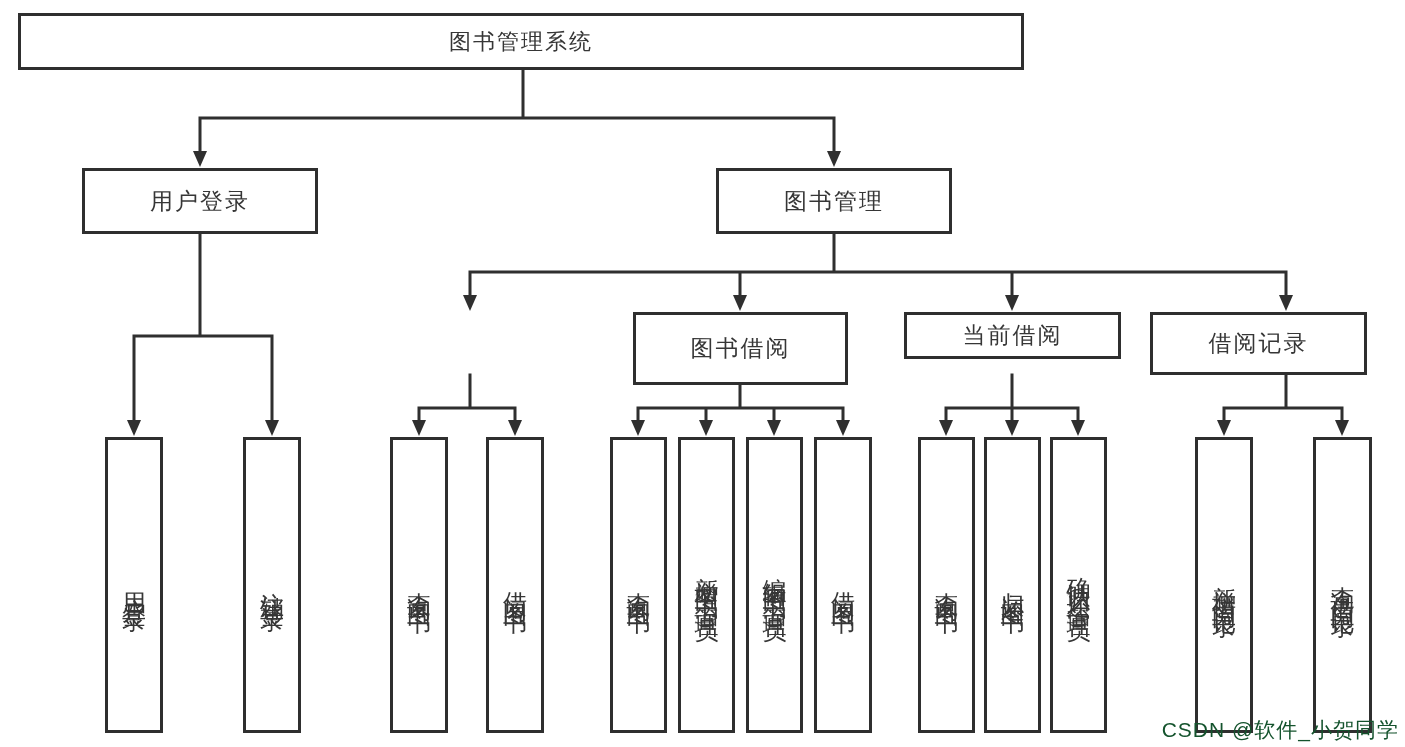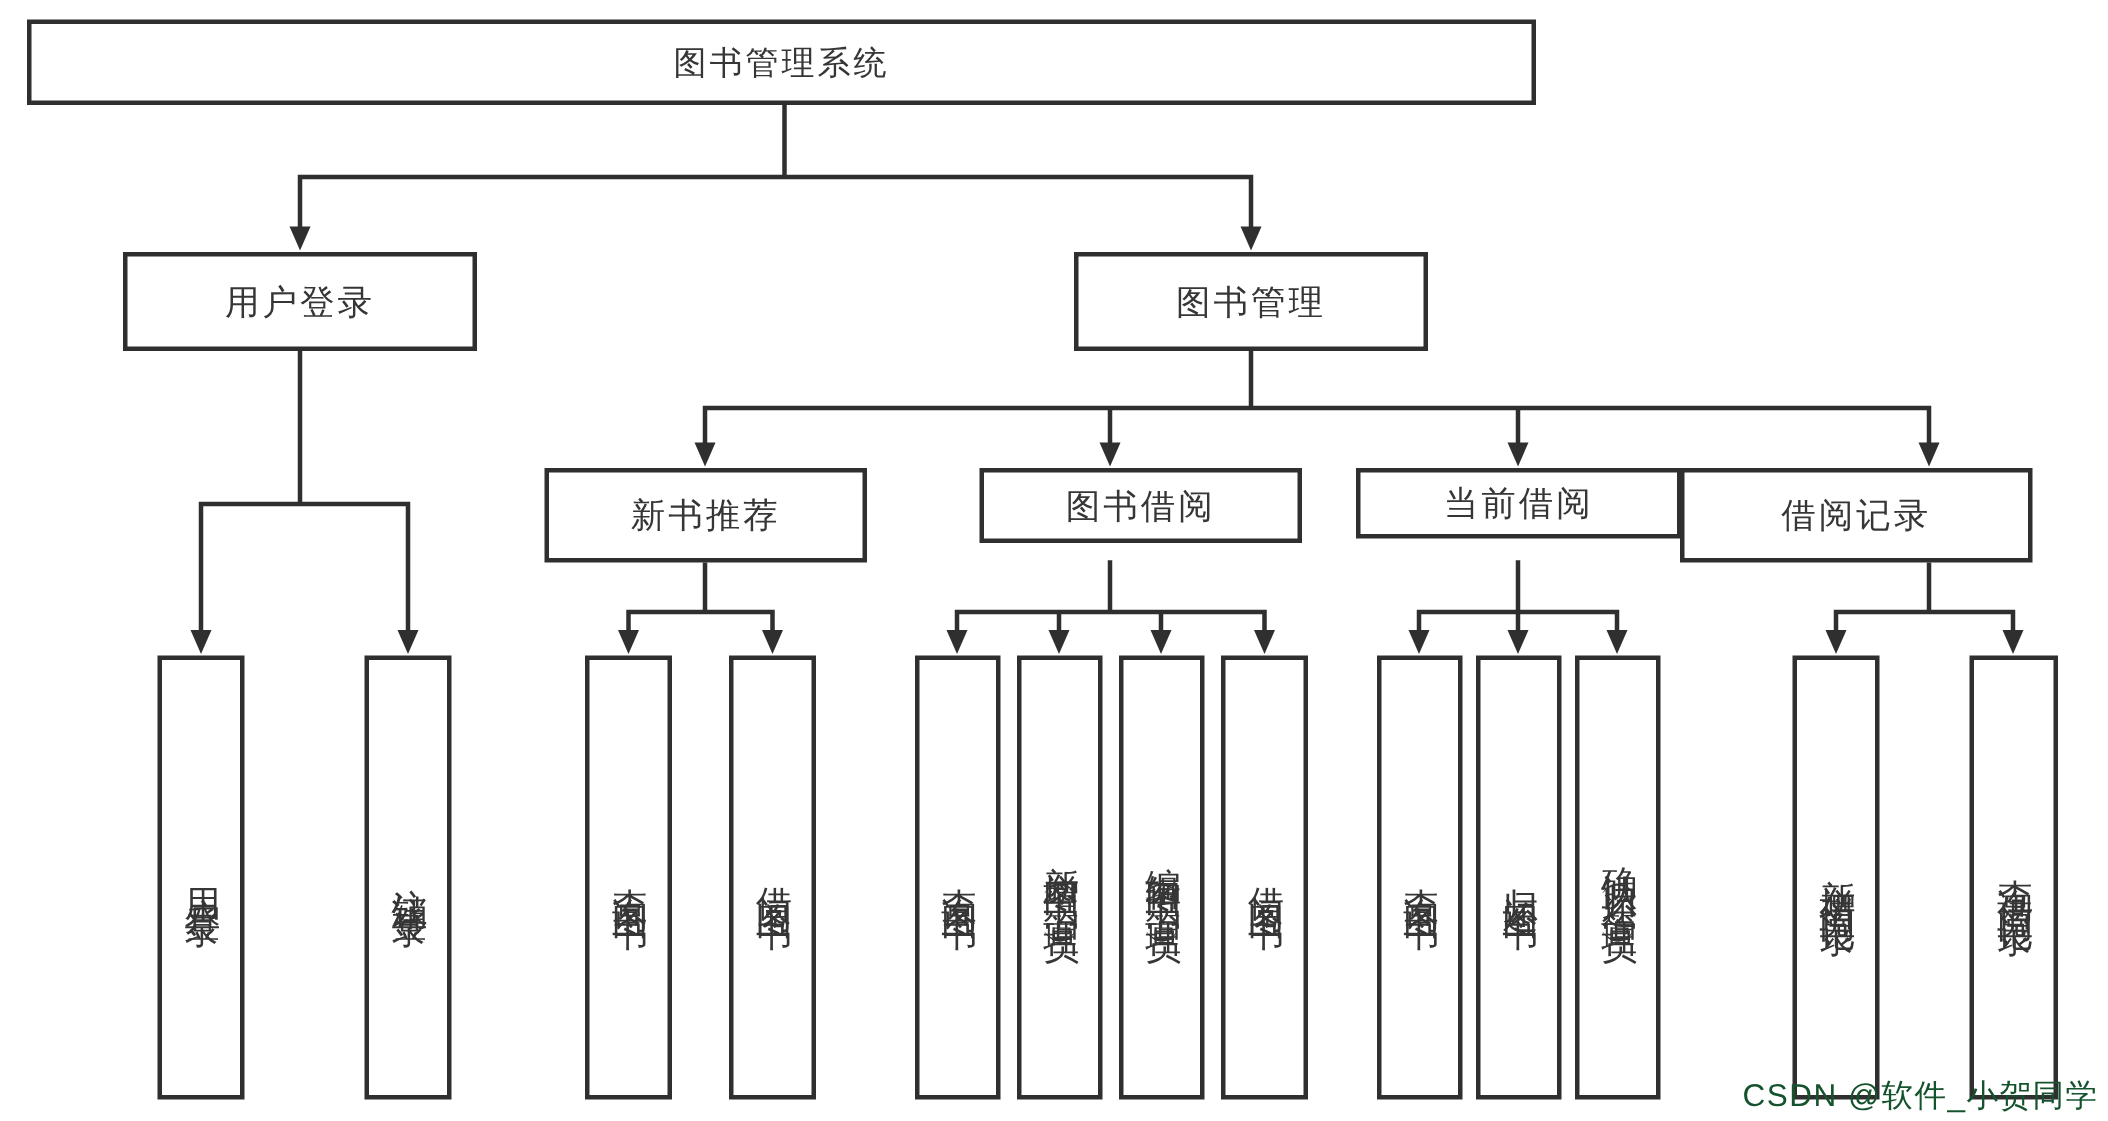--- a/index.html
+++ b/index.html
@@ -89,24 +89,23 @@
       <polygon points="1217,420 1231,420 1224,436"></polygon>
       <polygon points="1335,420 1349,420 1342,436"></polygon>
     </g>
   </svg>
 
   <div class="box hbox root" style="left:18px; top:13px; width:1006px; height:57px;">图书管理系统</div>
 
   <div class="box hbox" style="left:82px; top:168px; width:236px; height:66px;">用户登录</div>
   <div class="box hbox" style="left:716px; top:168px; width:236px; height:66px;">图书管理</div>
 
-  <div class="box hbox" style="left:363px; top:312px; width:215px; height:63px;">新书推荐</div>
-  <div class="box hbox" style="left:633px; top:312px; width:215px; height:50px;margin-left:20px;">图书借阅</div>
+  <div class="box hbox" style="left:633px; top:312px; width:215px; height:73px;">图书借阅</div>
   <div class="box hbox" style="left:904px; top:312px; width:217px; height:47px;">当前借阅</div>
-  <div class="box hbox" style="left:1120px; top:312px; width:235px; height:63px;">借阅记录</div>
+  <div class="box hbox" style="left:1150px; top:312px; width:217px; height:63px;">借阅记录</div>
 
   <div class="box vbox" style="left:105px; top:437px; width:58px; height:296px;">用户登录</div>
   <div class="box vbox" style="left:243px; top:437px; width:58px; height:296px;">注销登录</div>
 
   <div class="box vbox" style="left:390px; top:437px; width:58px; height:296px;">查询图书</div>
   <div class="box vbox" style="left:486px; top:437px; width:58px; height:296px;">借阅图书</div>
 
   <div class="box vbox" style="left:610px; top:437px; width:57px; height:296px;">查询图书</div>
   <div class="box vbox" style="left:678px; top:437px; width:57px; height:296px;">新增图书（管理员）</div>
   <div class="box vbox" style="left:746px; top:437px; width:57px; height:296px;">编辑图书（管理员）</div>

